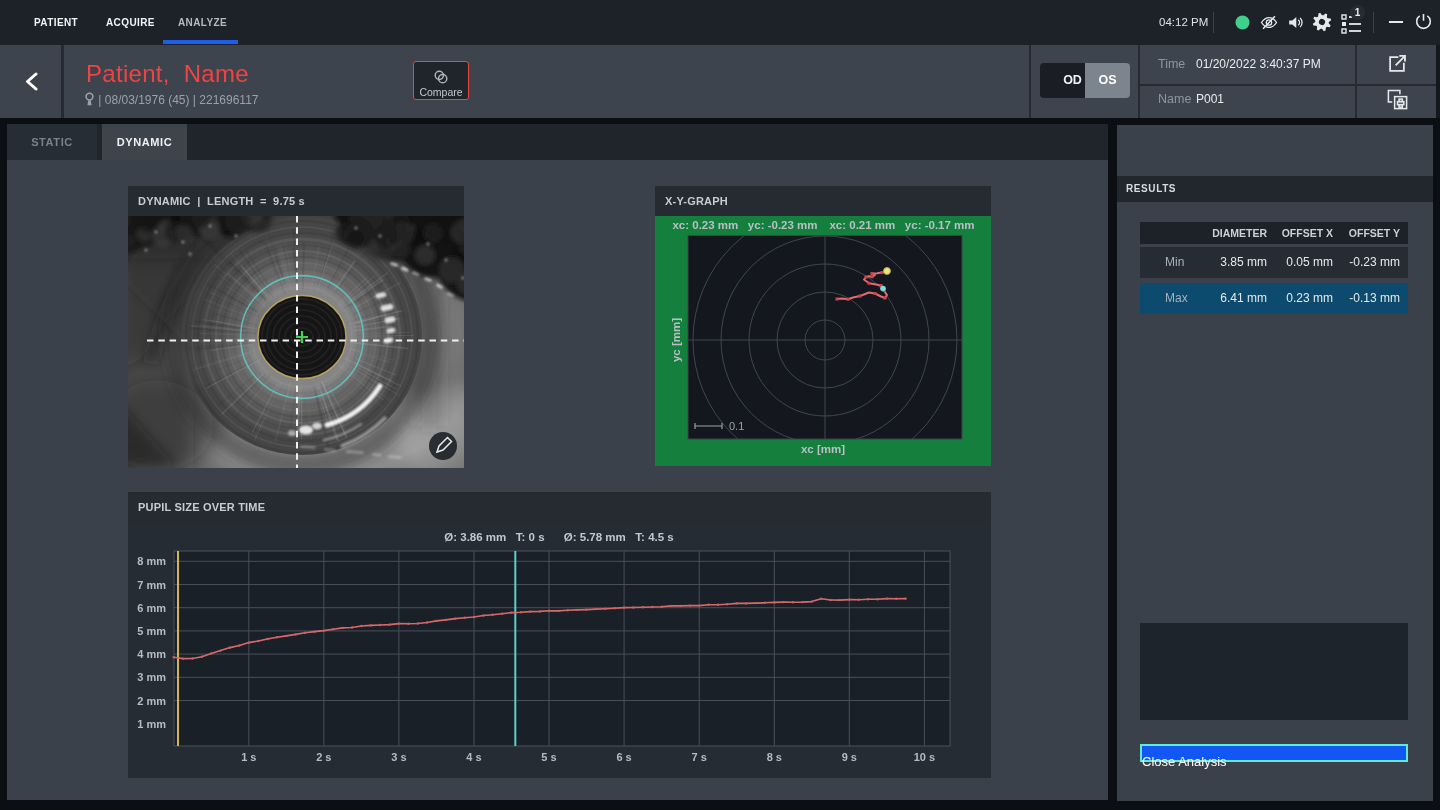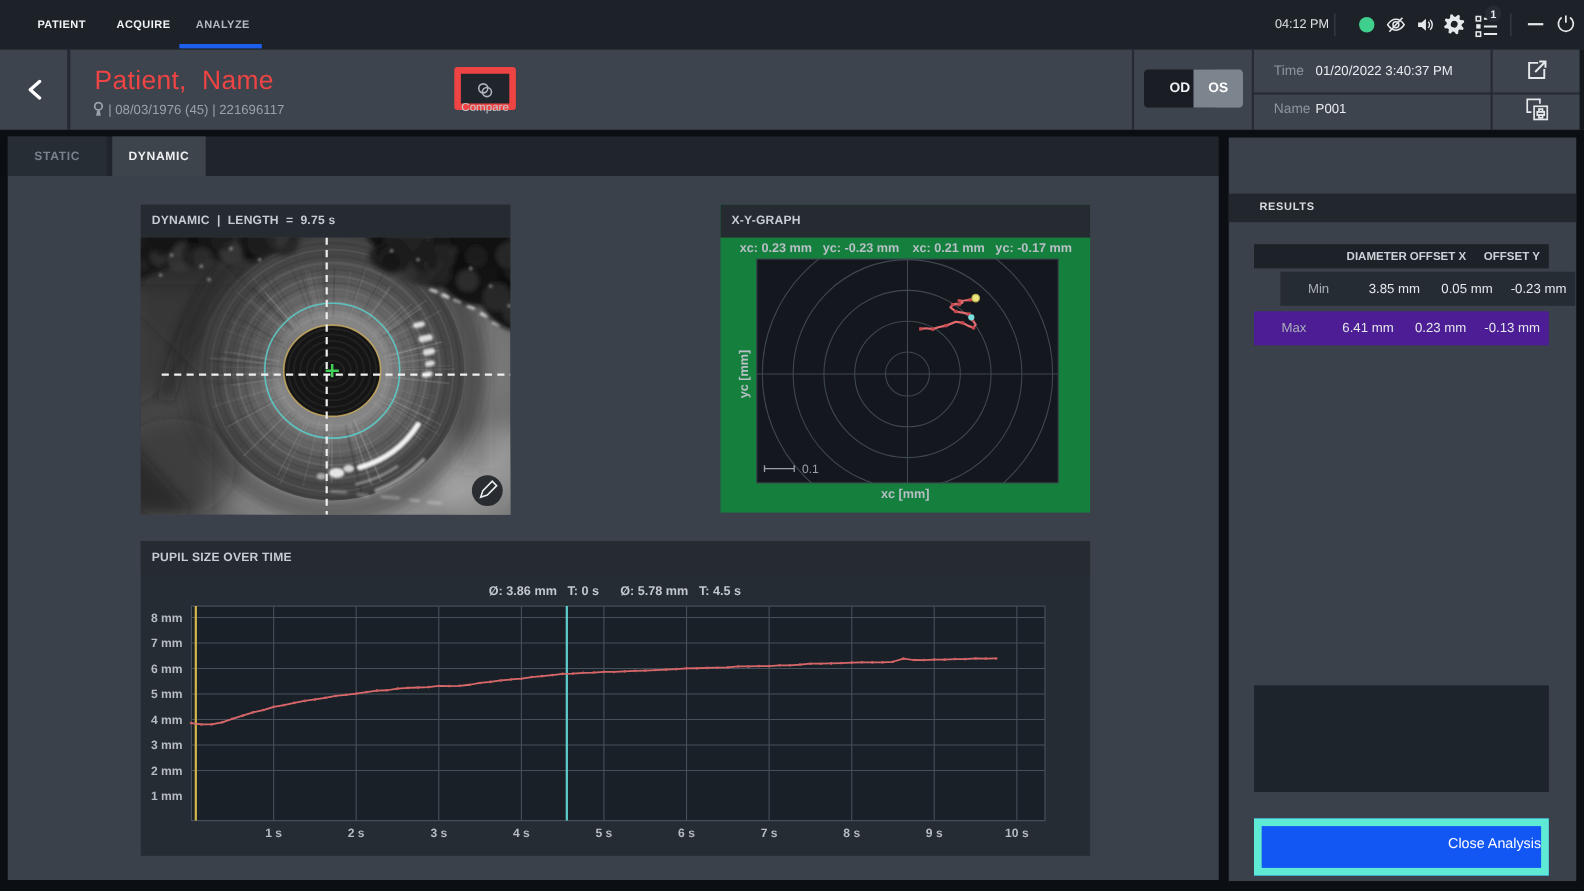--- a/index.html
+++ b/index.html
@@ -16,21 +16,21 @@
 
 
 #header { left:0; top:45px; width:1440px; height:73px; background:#3d444d; }
 #backcell { left:61px; top:45px; width:3px; height:73px; background:#262b32; }
 #hsep1 { left:1029px; top:45px; width:2px; height:73px; background:#262b32; }
 #hsep2 { left:1138px; top:45px; width:2px; height:73px; background:#262b32; }
 #hsep3 { left:1355px; top:45px; width:2px; height:73px; background:#262b32; }
 #hsep4 { left:1140px; top:84px; width:300px; height:2px; background:#262b32; }
 #pname { left:86px; top:60px; color:#ef4444; font-size:24px; letter-spacing:0.3px; }
 #psub  { left:84px; top:92px; color:#9aa1aa; font-size:12px; }
-#compare { left:413px; top:61px; width:56px; height:39px; background:#20252c; border:6px solid #ef4444; border-radius:3px; text-align:center; color:#c3c8ce; font-size:10.5px; }
+#compare { left:413px; top:61px; width:56px; height:39px; background:#20252c; border:1px solid #ef4444; border-radius:3px; text-align:center; color:#c3c8ce; font-size:10.5px; }
 #odos { left:1040px; top:63px; width:90px; height:35px; border-radius:4px; overflow:hidden; font-size:12.5px; font-weight:bold; }
 #od { position:absolute; left:0; top:0; width:65px; height:35px; background:#1a1e24; color:#f0f2f4; text-align:center; line-height:35px; }
 #os { position:absolute; left:45px; top:0; width:45px; height:35px; background:#7c848e; color:#ffffff; text-align:center; line-height:35px; }
 .tlabel { color:#8d959f; font-size:12.5px; }
 .tvalue { color:#e9ecef; font-size:12px; }
 
 
 #belowbg { left:0; top:120px; width:1440px; height:690px; background:#0b0e12; }
 #tabrow { left:7px; top:124px; width:1101px; height:36px; background:#20252b; }
 #tab-static { left:7px; top:124px; width:90px; height:36px; background:#272d34; color:#79818b; font-size:11px; font-weight:bold; letter-spacing:0.6px; text-align:center; line-height:36px; }
@@ -38,23 +38,23 @@
 #content { left:7px; top:160px; width:1101px; height:640px; background:#3a414a; }
 
 .panel-h { height:30px; background:#262b32; color:#c6ccd3; font-size:11px; font-weight:bold; letter-spacing:0.2px; line-height:30px; padding-left:10px; }
 #eyepanel { left:128px; top:186px; width:336px; height:282px; }
 #xypanel { left:655px; top:186px; width:336px; height:280px; background:#15803d; }
 #pupilpanel { left:128px; top:492px; width:863px; height:286px; background:#262c34; }
 
 
 #sidebar { left:1117px; top:125px; width:316px; height:676px; background:#3a414a; }
 #sb-title { left:1117px; top:125px; width:316px; height:51px; background:#3d444d; color:#dce0e4; font-size:19px; line-height:51px; padding-left:23px; letter-spacing:0.3px; }
-#sb-results { left:1117px; top:176px; width:316px; height:26px; background:#22272d; color:#d8dce0; font-size:10px; font-weight:bold; letter-spacing:0.6px; line-height:26px; padding-left:28px; }
+#sb-results { left:1117px; top:176px; width:316px; height:26px; background:#22272d; color:#d8dce0; font-size:10px; font-weight:bold; letter-spacing:0.6px; line-height:26px; padding-left:9px; }
 #sb-box { left:1140px; top:623px; width:268px; height:97px; background:#1e242b; }
-#sb-btn { left:1140px; top:744px; width:268px; height:52px; background:#1256f4; border:7px solid #5eead4; color:#fff; font-size:13px; text-align:right; line-height:32px; }
+#sb-btn { left:1140px; top:744px; width:268px; height:18px; background:#1256f4; border:2px solid #5eead4; color:#fff; font-size:13px; text-align:left; line-height:32px; }
 </style>
 </head>
 <body>
 <div id="stage">
   <div class="abs" id="topbar"></div>
   <div class="abs navtab" style="left:34px;">PATIENT</div>
   <div class="abs navtab" style="left:106px;">ACQUIRE</div>
   <div class="abs navtab" style="left:178px; color:#b4bac2;">ANALYZE</div>
   <div class="abs" id="nav-underline"></div>
   <div class="abs" id="clock" style="left:1159px;">04:12 PM</div>
@@ -620,31 +620,31 @@
           <circle cx="758.9" cy="79.6" r="1.2"></circle>
           <circle cx="768.2" cy="79.7" r="1.2"></circle>
           <circle cx="777.6" cy="79.6" r="1.2"></circle>
         </g>
       </svg>
   </div>
 
   <div class="abs" id="sidebar"></div>
   <div class="abs" id="sb-results">RESULTS</div>
   <div class="abs" style="left:1140px; top:222px; width:268px; height:22px; background:#1d2228; color:#ccd1d7; font-size:10.5px; font-weight:bold; line-height:22px;">
-      <span style="position:absolute; right:129px;">DIAMETER</span>
+      <span style="position:absolute; right:141px;">DIAMETER</span>
       <span style="position:absolute; right:75px;">OFFSET X</span>
       <span style="position:absolute; right:8px;">OFFSET Y</span>
     </div>
-  <div class="abs" style="left:1164px; top:247px; width:268px; height:31px; background:#262c33; line-height:31px; font-size:12px;">
+  <div class="abs" style="left:1140px; top:247px; width:268px; height:31px; background:#262c33; line-height:31px; font-size:12px;">
       <span style="position:absolute; left:25px; color:#aab0b8;">Min</span>
       <span style="position:absolute; right:141px; color:#e6e9ec;">3.85 mm</span>
       <span style="position:absolute; right:75px; color:#e6e9ec;">0.05 mm</span>
       <span style="position:absolute; right:8px; color:#e6e9ec;">-0.23 mm</span>
     </div>
-  <div class="abs" style="left:1140px; top:283px; width:268px; height:31px; background:#4c1d95; line-height:31px; font-size:12px;">
+  <div class="abs" style="left:1140px; top:283px; width:268px; height:31px; background:#0c4a6e; line-height:31px; font-size:12px;">
       <span style="position:absolute; left:25px; color:#aab0b8;">Max</span>
       <span style="position:absolute; right:141px; color:#e6e9ec;">6.41 mm</span>
       <span style="position:absolute; right:75px; color:#e6e9ec;">0.23 mm</span>
       <span style="position:absolute; right:8px; color:#e6e9ec;">-0.13 mm</span>
     </div>
   <div class="abs" id="sb-box"></div>
   <div class="abs" id="sb-btn">Close Analysis</div>
 </div>
 
 </body></html>

